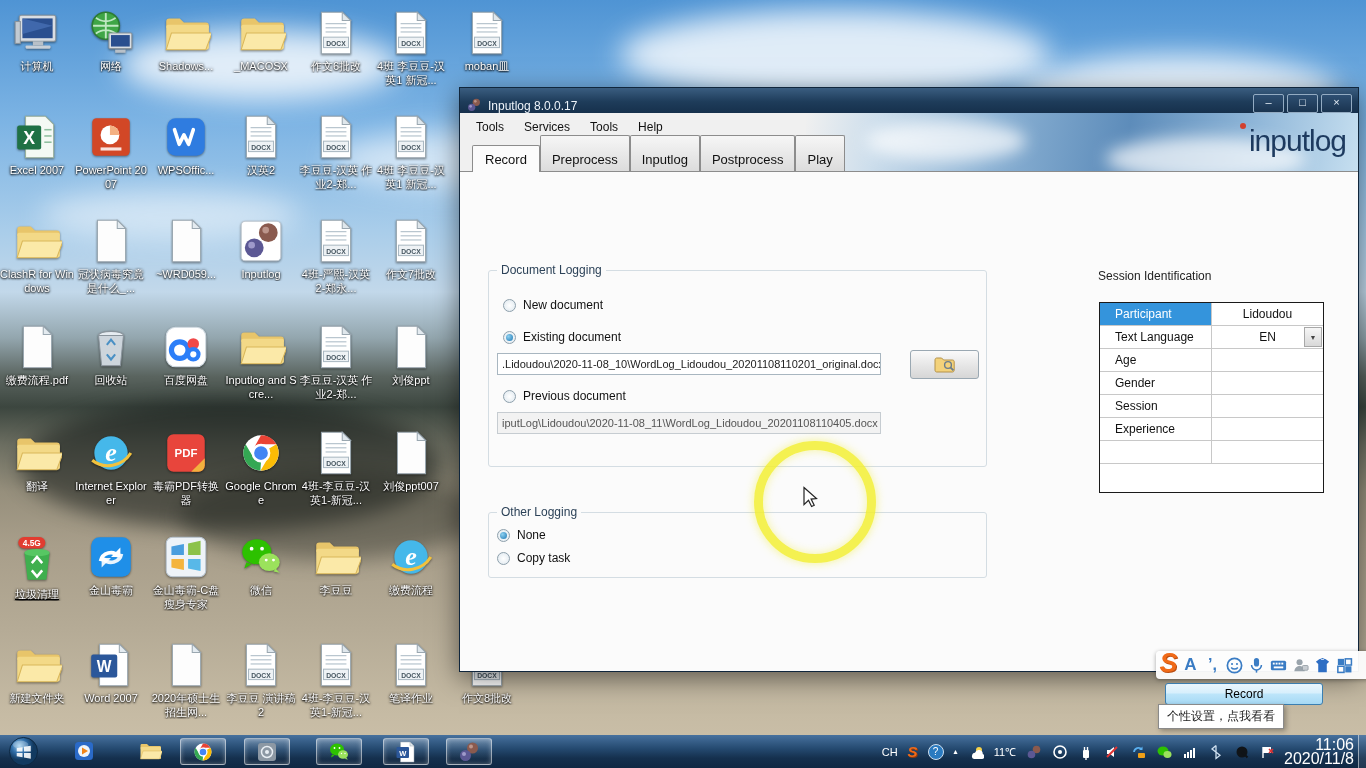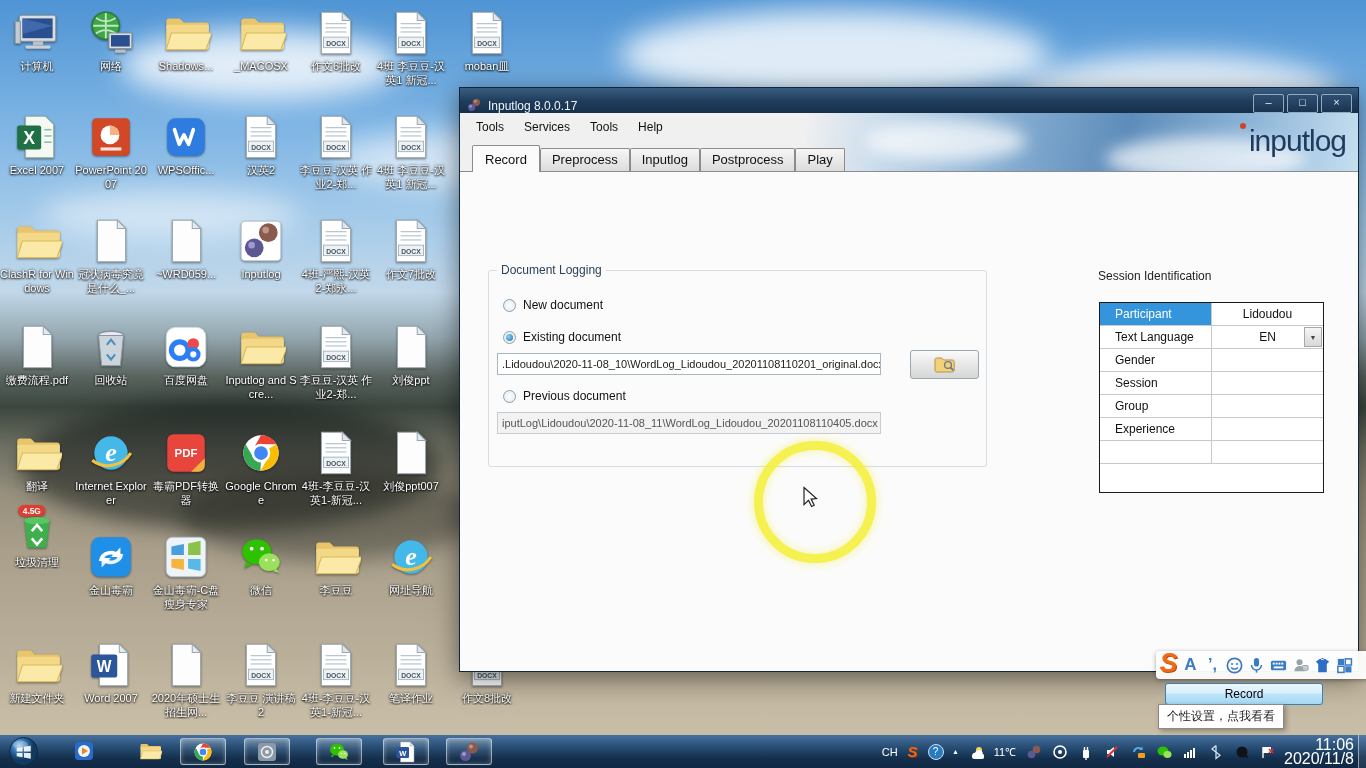--- a/index.html
+++ b/index.html
@@ -29,21 +29,21 @@
     border:1px solid #93abc2;color:#e8f0f8;font-size:11px;line-height:15px;text-align:center;border-radius:2px;cursor:pointer;}
   .header{position:relative;height:58px;background:#f0f0f0;}
   .banner{position:absolute;left:346px;top:0;right:0;height:58px;overflow:hidden;
     background:linear-gradient(100deg,#f0f0f0 0%,#cddeec 13%,#8cb2d4 34%,#5d8cba 58%,#8fb6d8 80%,#c6dff0 100%);}
   .banner .bcloud{position:absolute;background:#fff;border-radius:50%;filter:blur(8px);opacity:.7;}
   .logo{position:absolute;right:12px;top:11px;font-size:30px;color:#1d3a5f;letter-spacing:-1px;}
   .logo-dot{position:absolute;right:112px;top:10px;width:6px;height:6px;border-radius:50%;background:#d2402e;}
   .menubar{position:absolute;left:0;top:0;height:28px;display:flex;align-items:center;padding-left:6px;z-index:2;}
   .menu-item{padding:5px 10px;font-size:12px;color:#111;cursor:pointer;}
   .tabstrip{position:absolute;left:0;top:29px;height:29px;display:flex;align-items:flex-end;padding-left:12px;z-index:3;}
-  .tab{font-size:13px;padding:3px 11px 4px;background:linear-gradient(#f6f6f6,#dcdcdc);
+  .tab{font-size:13px;padding:16px 11px 4px;background:linear-gradient(#f6f6f6,#dcdcdc);
     border:1px solid #8c8c8c;border-bottom:none;color:#111;border-radius:2px 2px 0 0;cursor:pointer;white-space:nowrap;}
   .tab.active{background:#fbfbfb;padding:6px 12px 5px;margin-bottom:-1px;position:relative;z-index:4;}
   .content{position:absolute;left:0;top:83px;right:0;bottom:0;background:#fbfbfb;border-top:1px solid #8c8c8c;}
 
   .groupbox{position:absolute;border:1px solid #d4dde3;border-radius:3px;}
   .gb-title{position:absolute;top:-8px;left:8px;background:#fbfbfb;padding:0 4px;font-size:12px;color:#2c4258;}
   .radio-row{position:absolute;display:flex;align-items:center;gap:7px;font-size:12px;color:#111;cursor:pointer;}
   .radio{width:13px;height:13px;border-radius:50%;border:1px solid #8ea0ac;box-sizing:border-box;
     background:radial-gradient(#ffffff,#dde7ee);position:relative;flex:0 0 auto;}
   .radio.sel::after{content:"";position:absolute;left:2px;top:2px;width:7px;height:7px;border-radius:50%;
@@ -345,21 +345,21 @@
               <line x1="14" y1="19" x2="34" y2="19"></line>
               <line x1="14" y1="23" x2="34" y2="23"></line>
             </g>
             <rect x="12" y="28" width="24" height="10" fill="#eef2f5" stroke="#aab8c2"></rect>
             <text x="24" y="36" font-size="6.5" text-anchor="middle" fill="#45555f" font-weight="bold" font-family="Liberation Sans,sans-serif">DOCX</text>
           </svg></span><div class="lbl">4班-李豆豆-汉英1-新冠...</div></div>
       <div class="dicon" style="left: 374px; top: 428px;"><span><svg viewBox="0 0 48 48" width="50" height="50">
             <path d="M11 4h19l8 8v32H11z" fill="#fdfdfd" stroke="#9aa7b0"></path>
             <path d="M30 4l8 8h-8z" fill="#e4ebf0" stroke="#9aa7b0"></path>
           </svg></span><div class="lbl">刘俊ppt007</div></div>
-      <div class="dicon" style="left: 0px; top: 504px;"><span><svg viewBox="0 0 48 48" width="50" height="50">
+      <div class="dicon" style="left: 0px; top: 536px; text-decoration: underline;"><span><svg viewBox="0 0 48 48" width="50" height="50">
             <path d="M12 16h24l-3 26H15z" fill="#3faf4e"></path>
             <ellipse cx="24" cy="16" rx="12" ry="3.5" fill="#57c763"></ellipse>
             <path d="M19 26l5-6 5 6M29 33l-5 6-5-6" stroke="#fff" fill="none" stroke-width="2.4"></path>
             <rect x="6" y="1" width="26" height="11" rx="5.5" fill="#e23c30"></rect>
             <text x="19" y="9.5" font-size="8" fill="#fff" text-anchor="middle" font-weight="bold" font-family="Liberation Sans,sans-serif">4.5G</text>
           </svg></span><div class="lbl">垃圾清理</div></div>
       <div class="dicon" style="left: 74px; top: 532px;"><span><svg viewBox="0 0 48 48" width="50" height="50">
             <rect x="5" y="5" width="38" height="38" rx="8" fill="#1f8fe8"></rect>
             <path d="M14 28a10 10 0 0117.5-4.5" stroke="#fff" stroke-width="3.6" fill="none"></path>
             <path d="M33 15v9h-9z" fill="#fff"></path>
@@ -385,21 +385,21 @@
           </svg></span><div class="lbl">微信</div></div>
       <div class="dicon" style="left: 299px; top: 532px;"><span><svg viewBox="0 0 48 48" width="50" height="50">
             <path d="M5 13c0-2 1-3 3-3h10l4 4h21c2 0 3 1 3 3v2H5z" fill="#e8c56a"></path>
             <rect x="5" y="16" width="41" height="24" rx="2" fill="#f3d987"></rect>
             <path d="M5 40l5-16h39l-6 16z" fill="#fbe9a8" stroke="#d9b75a"></path>
           </svg></span><div class="lbl">李豆豆</div></div>
       <div class="dicon" style="left: 374px; top: 532px;"><span><svg viewBox="0 0 48 48" width="50" height="50">
             <circle cx="24" cy="24" r="16" fill="#45b8ea"></circle>
             <text x="24" y="32" font-size="25" font-style="italic" font-weight="bold" fill="#fff" text-anchor="middle" font-family="Liberation Serif,serif">e</text>
             <path d="M6 31c11 9 29 6 37-7" stroke="#f2c23e" stroke-width="3" fill="none"></path>
-          </svg></span><div class="lbl">网址导航</div></div>
+          </svg></span><div class="lbl">缴费流程</div></div>
       <div class="dicon" style="left: 0px; top: 640px;"><span><svg viewBox="0 0 48 48" width="50" height="50">
             <path d="M5 13c0-2 1-3 3-3h10l4 4h21c2 0 3 1 3 3v2H5z" fill="#e8c56a"></path>
             <rect x="5" y="16" width="41" height="24" rx="2" fill="#f3d987"></rect>
             <path d="M5 40l5-16h39l-6 16z" fill="#fbe9a8" stroke="#d9b75a"></path>
           </svg></span><div class="lbl">新建文件夹</div></div>
       <div class="dicon" style="left: 74px; top: 640px;"><span><svg viewBox="0 0 48 48" width="50" height="50">
             <path d="M13 4h19l8 8v32H13z" fill="#fff" stroke="#9aa7b0"></path>
             <path d="M32 4l8 8h-8z" fill="#e4ebf0" stroke="#9aa7b0"></path>
             <rect x="5" y="14" width="25" height="22" rx="2" fill="#2b579a"></rect>
             <text x="17.5" y="31" font-size="15" font-weight="bold" fill="#fff" text-anchor="middle" font-family="Liberation Sans,sans-serif">W</text>
@@ -514,41 +514,52 @@
             <line x1="17.4" y1="11.4" x2="20.4" y2="14.4" stroke="#6a7d8c" stroke-width="1.8"></line>
           </svg>
         </div>
         <div class="radio-row" style="left:14px;top:118px;">
           <span class="radio"></span>
           <span>Previous document</span>
         </div>
         <div class="pathbox disabled" style="left:8px;top:141px;width:374px;">iputLog\Lidoudou\2020-11-08_11\WordLog_Lidoudou_20201108110405.docx</div>
       </div>
 
+      <div class="groupbox" style="left:28px;top:340px;width:497px;height:64px;">
+        <span class="gb-title">Other Logging</span>
+        <div class="radio-row" style="left:8px;top:15px;">
+          <span class="radio sel"></span>
+          <span>None</span>
+        </div>
+        <div class="radio-row" style="left:8px;top:38px;">
+          <span class="radio"></span>
+          <span>Copy task</span>
+        </div>
+      </div>
 
       <span class="sess-label" style="left:638px;top:97px;">Session Identification</span>
       <div class="sess-table" id="sess-table" style="left:639px;top:130px;">
           <div class="sess-row selected">
             <div class="sess-field">Participant</div>
             <div class="sess-value">Lidoudou</div>
           </div>
           <div class="sess-row">
             <div class="sess-field">Text Language</div>
             <div class="sess-value">EN<span class="combo-btn">▼</span></div>
           </div>
           <div class="sess-row">
+            <div class="sess-field">Age</div>
+            <div class="sess-value"></div>
+          </div>
+          <div class="sess-row">
             <div class="sess-field">Gender</div>
             <div class="sess-value"></div>
           </div>
           <div class="sess-row">
             <div class="sess-field">Session</div>
-            <div class="sess-value"></div>
-          </div>
-          <div class="sess-row">
-            <div class="sess-field">Group</div>
             <div class="sess-value"></div>
           </div>
           <div class="sess-row">
             <div class="sess-field">Experience</div>
             <div class="sess-value"></div>
           </div>
           <div class="sess-row">
             <div class="sess-field"></div>
             <div class="sess-value"></div>
           </div>

